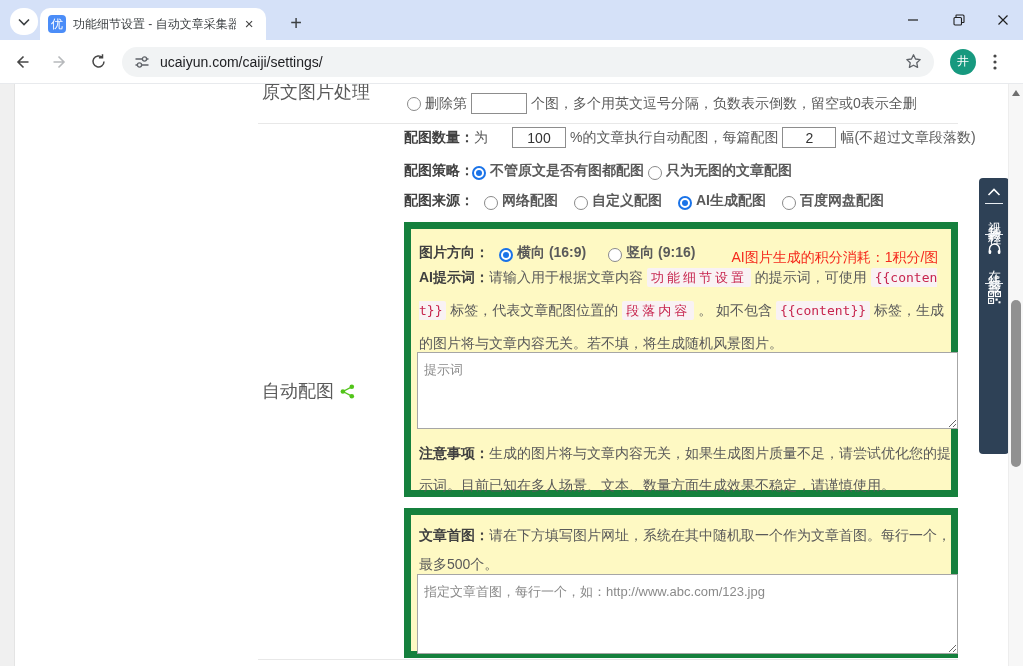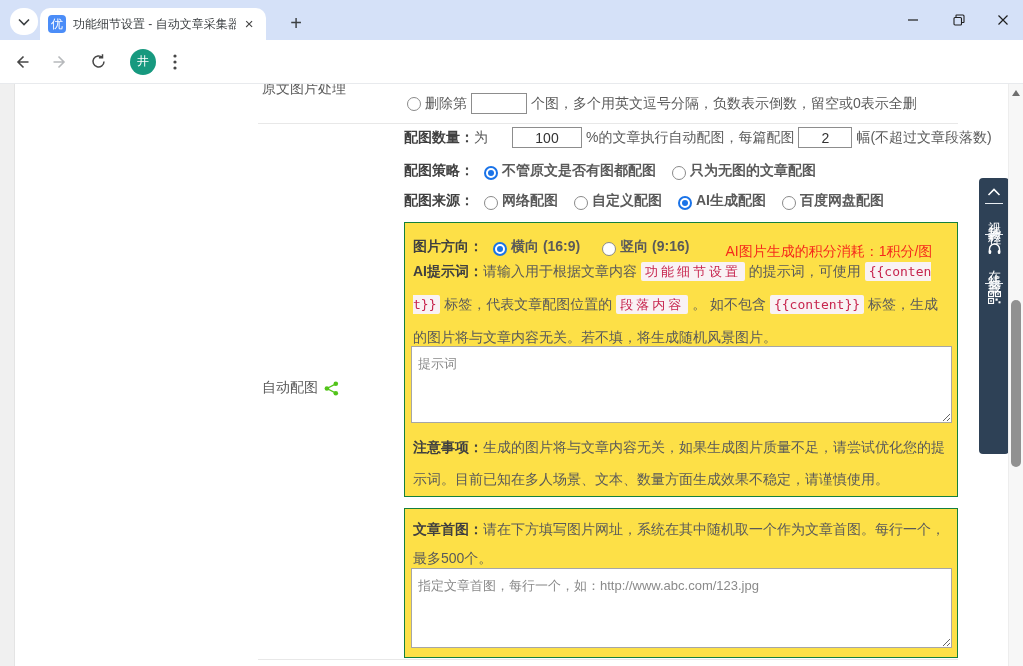--- a/index.html
+++ b/index.html
@@ -27,28 +27,28 @@
   .star { width:22px; height:22px; display:flex; align-items:center; justify-content:center; cursor:pointer; }
   .avatar { width:26px; height:26px; border-radius:50%; color:#fff; font-size:12px; display:flex; align-items:center; justify-content:center; margin-left:16px; cursor:pointer; }
   .kebab { width:26px; height:26px; display:flex; align-items:center; justify-content:center; margin-left:6px; cursor:pointer; }
 
   
   .page { position:absolute; left:0; top:84px; width:1023px; height:582px; background:#fff; overflow:hidden; }
   .gutter-left { position:absolute; left:0; top:0; width:15px; height:582px; background:#f0f0f0; border-right:1px solid #e4e4e4; }
   .txt { font-size:14px; color:#5a5a5a; }
   .blabel { font-weight:bold; color:#404040; }
   .hdiv { position:absolute; left:258px; width:700px; height:0; border-top:1px solid #e8e8e8; }
-  .rowlabel { position:absolute; left:262px; font-size:14px; color:#5a5a5a; white-space:nowrap; }
+  .rowlabel { position:absolute; left:262px; font-size:18px; color:#5a5a5a; white-space:nowrap; }
   .flexline { position:absolute; display:flex; align-items:center; white-space:nowrap; }
   .radio { width:14px; height:14px; border:1px solid #8a8a8a; border-radius:50%; background:#fff; display:inline-block; position:relative; flex:0 0 auto; margin-right:4px; cursor:pointer; }
   .radio.checked { border:2px solid #1a73e8; }
   .radio.checked::after { content:""; position:absolute; left:50%; top:50%; width:6px; height:6px; margin:-3px 0 0 -3px; border-radius:50%; background:#1a73e8; }
   .opt { display:flex; align-items:flex-end; cursor:pointer;font-weight:bold; }
   .num-input { height:21px; border:1px solid #8d8d8d; background:#fff; text-align:center; font-size:14px; color:#333; font-family:inherit; margin:0 4px; }
-  .groupbox { position:absolute; left:404px; width:554px; border:1px solid #15803d; background:#fde047; }
+  .groupbox { position:absolute; left:404px; width:554px; border:7px solid #15803d; background:#fef9c3; }
   .para { position:absolute; font-size:14px; color:#5a5a5a; line-height:32px; word-break:break-all; }
   .code { background:#f9f2f4; color:#c7254e; padding:2px 4px; border-radius:2px; font-size:13px; }
   .code.mono { font-family:"DejaVu Sans Mono","Liberation Mono",monospace; }
   .code.cjk { letter-spacing:3px; }
   .notice-red { color:#f5291c; margin-left:14px;margin-top:10px; }
   textarea.box-ta { position:absolute; border:1px solid #a6a6a6; background:#fff; font-size:13px; color:#555; font-family:inherit; padding:8px 6px; resize:both; outline:none; }
   textarea.box-ta::placeholder { color:#8a8a8a; }
   .share-ic { margin-left:6px; display:inline-flex; }
 
   
@@ -108,20 +108,33 @@
     <div class="navbtn">
       <svg width="18" height="18" viewBox="0 0 18 18">
           <path d="M7.5 3.5 L13 9 L7.5 14.5 M13 9 H2.5" fill="none" stroke="#b7b9bc" stroke-width="1.6"></path>
         </svg>
     </div>
     <div class="navbtn">
       <svg width="17" height="17" viewBox="0 0 17 17">
           <path d="M14 8.5 a5.5 5.5 0 1 1 -1.6 -3.9 M12.5 1.2 V4.8 H8.9" fill="none" stroke="#474747" stroke-width="1.5"></path>
         </svg>
     </div>
+    <div class="omnibox">
+      <svg width="16" height="16" viewBox="0 0 16 16">
+        <path d="M1.5 5 H14.5 M1.5 11 H14.5" stroke="#5f6368" stroke-width="1.4"></path>
+        <circle cx="10.5" cy="5" r="2.1" fill="#f1f3f4" stroke="#5f6368" stroke-width="1.3"></circle>
+        <circle cx="5.5" cy="11" r="2.1" fill="#f1f3f4" stroke="#5f6368" stroke-width="1.3"></circle>
+      </svg>
+      <div class="omni-url">ucaiyun.com/caiji/settings/</div>
+      <div class="star">
+        <svg width="17" height="17" viewBox="0 0 17 17">
+            <path d="M8.5 1.8 L10.5 6 L15.2 6.6 L11.8 9.8 L12.6 14.4 L8.5 12.2 L4.4 14.4 L5.2 9.8 L1.8 6.6 L6.5 6 Z" fill="none" stroke="#5f6368" stroke-width="1.3" stroke-linejoin="round"></path>
+          </svg>
+      </div>
+    </div>
     <div class="avatar" style="background:#17997f;">井</div>
     <div class="kebab">
       <svg width="4" height="16" viewBox="0 0 4 16">
           <circle cx="2" cy="2" r="1.6" fill="#474747"></circle>
           <circle cx="2" cy="8" r="1.6" fill="#474747"></circle>
           <circle cx="2" cy="14" r="1.6" fill="#474747"></circle>
         </svg>
     </div>
   </div>
 
@@ -145,27 +158,27 @@
             <circle cx="2.9" cy="7.5" r="2.3" fill="#52c41a"></circle>
             <circle cx="11.8" cy="12.2" r="2.3" fill="#52c41a"></circle>
             <path d="M2.9 7.5 L11.8 2.8 M2.9 7.5 L11.8 12.2" stroke="#52c41a" stroke-width="1.4"></path>
           </svg>
       </span>
     </div>
 
     <div class="flexline txt" style="left:404px; top:43px;">
       <span class="blabel">配图数量：</span>
       <span>为</span>
-      <input class="num-input" style="width: 70px; margin-left: 24px;" value="100">
+      <input class="num-input" style="width: 54px; margin-left: 24px;" value="100">
       <span>%的文章执行自动配图，每篇配图</span>
       <input class="num-input" style="width: 54px;" value="2">
       <span>幅(不超过文章段落数)</span>
     </div>
 
-    <div class="flexline txt" style="left:404px; top:78px; gap:16px;">
+    <div class="flexline txt" style="left:404px; top:78px; gap:4px;">
       <span class="blabel" style="margin-right:-6px;">配图策略：</span>
       <label class="opt">
         <span class="radio checked"></span>
         <span>不管原文是否有图都配图</span>
       </label>
       <label class="opt">
         <span class="radio"></span>
         <span>只为无图的文章配图</span>
       </label>
     </div>

